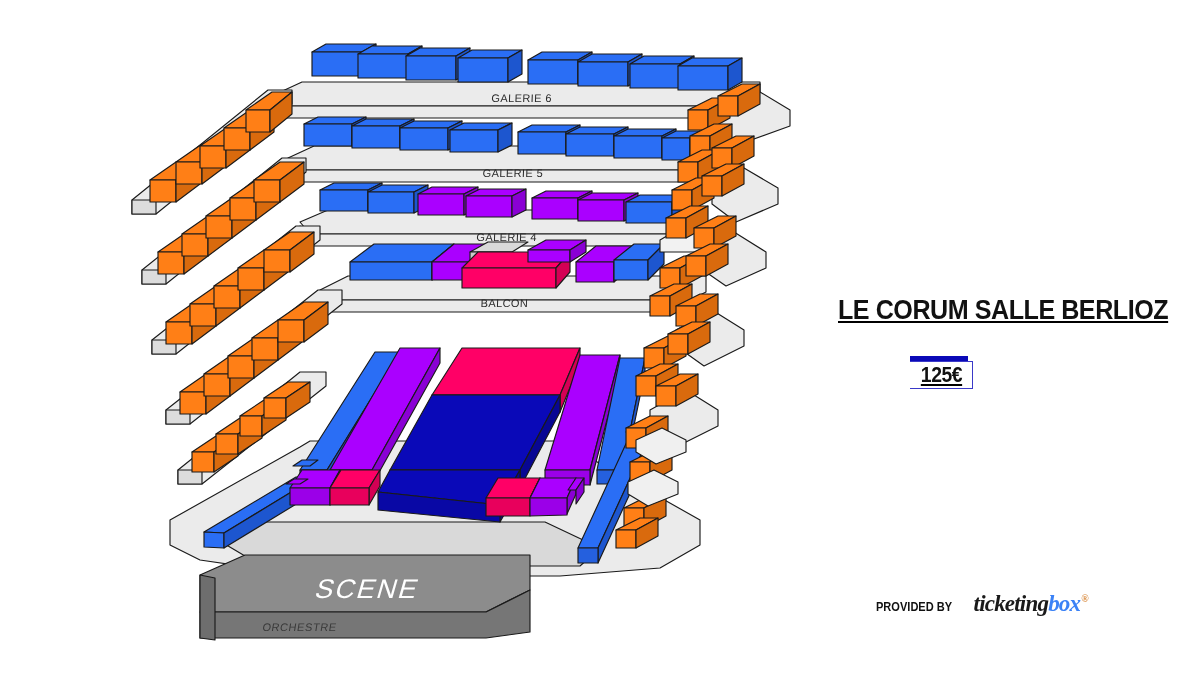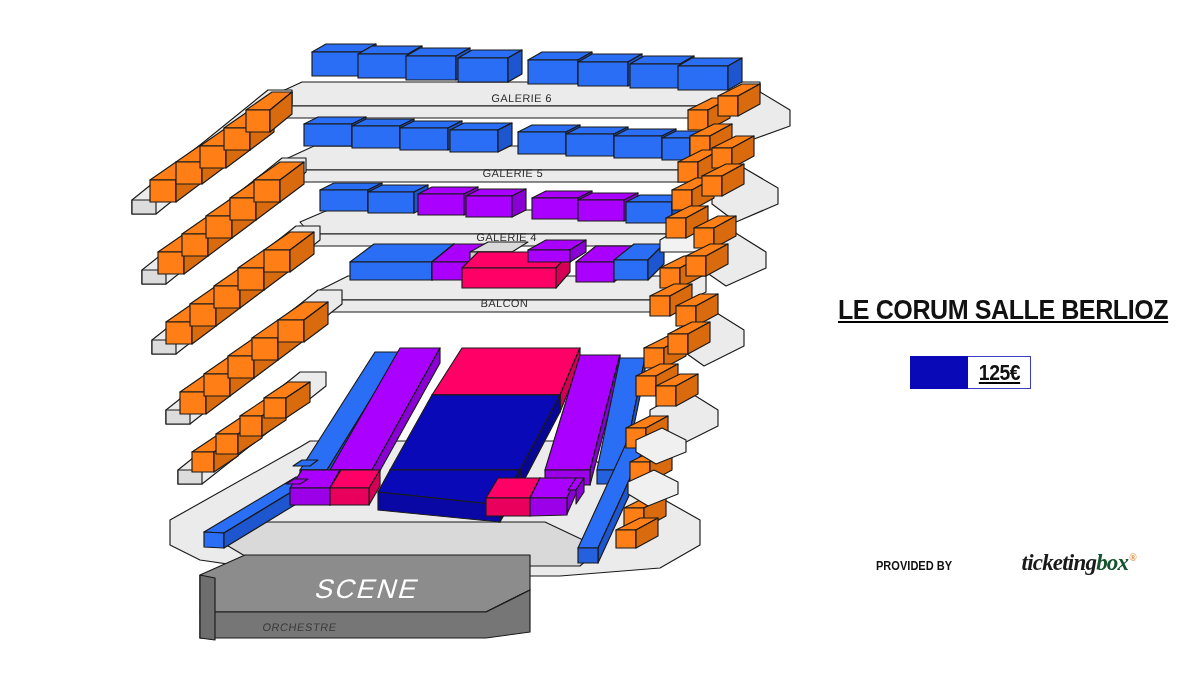--- a/index.html
+++ b/index.html
@@ -8,35 +8,35 @@
   #stage{position:absolute;left:0;top:0;width:1199px;height:675px;}
 
   .venue-svg{position:absolute;left:0;top:0;width:1199px;height:675px;}
 
   
   .legend-panel{position:absolute;left:838px;top:295px;width:300px;text-decoration:underline;}
   .venue-title{font-family:"Liberation Sans",sans-serif;
     font-weight:bold;font-size:27px;letter-spacing:-0.5px;color:#111;
     white-space:nowrap;transform:scaleX(0.93);transform-origin:left center;}
   .legend-list{margin-top:30px;margin-left:72px;}
-  .legend-row{display:flex;align-items:stretch;height:33px;margin-bottom:2px;}
+  .legend-row{display:flex;align-items:stretch;height:33px;margin-bottom:2px;flex-direction:column;}
   .legend-swatch{width:58px;height:100%;box-sizing:border-box;}
   .legend-pricebox{width:63px;height:100%;box-sizing:border-box;
     background:#fff;display:flex;align-items:center;justify-content:center;}
   .legend-price{font-family:"Liberation Sans",sans-serif;font-weight:bold;
     font-size:22px;color:#111;transform:scaleX(0.88);letter-spacing:-0.5px;}
 
-  .provided{position:absolute;left:876px;top:550px;display:flex;
+  .provided{position:absolute;left:876px;top:591px;display:flex;
     align-items:baseline;white-space:nowrap;}
   .provided-by{font-weight:bold;font-size:13px;color:#111;
     transform:scaleX(0.85);transform-origin:left center;letter-spacing:0px;}
   .brand{margin-left:8px;font-family:"Liberation Serif",serif;
     font-weight:bold;font-style:italic;font-size:23px;letter-spacing:-0.8px;}
-  .brand-a{color:#1a1a1a;margin-left:48px;}
-  .brand-b{color:#14532d;}
+  .brand-a{color:#1a1a1a;}
+  .brand-b{color:#3b82f6;}
   .brand-reg{font-size:10px;color:#d98a3d;vertical-align:super;
     font-style:normal;margin-left:1px;}
 
   .tier-label{font-family:"Liberation Sans",sans-serif;font-size:11px;
     fill:#2a2a2a;letter-spacing:0.4px;}
   .stage-label{font-family:"Liberation Sans",sans-serif;font-size:27px;
     fill:#ffffff;font-weight:normal;letter-spacing:2px;}
   .orch-label{font-family:"Liberation Sans",sans-serif;font-size:11px;
     fill:#3a3a3a;letter-spacing:0.6px;}
 </style>

